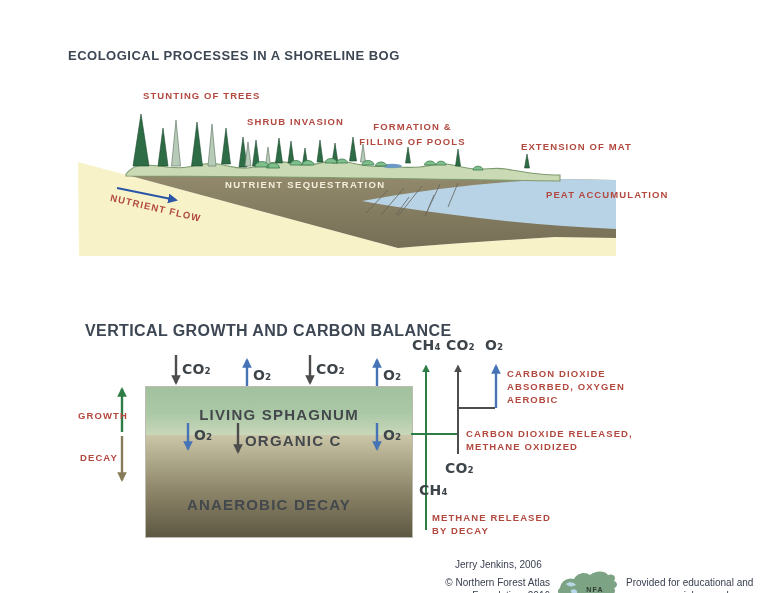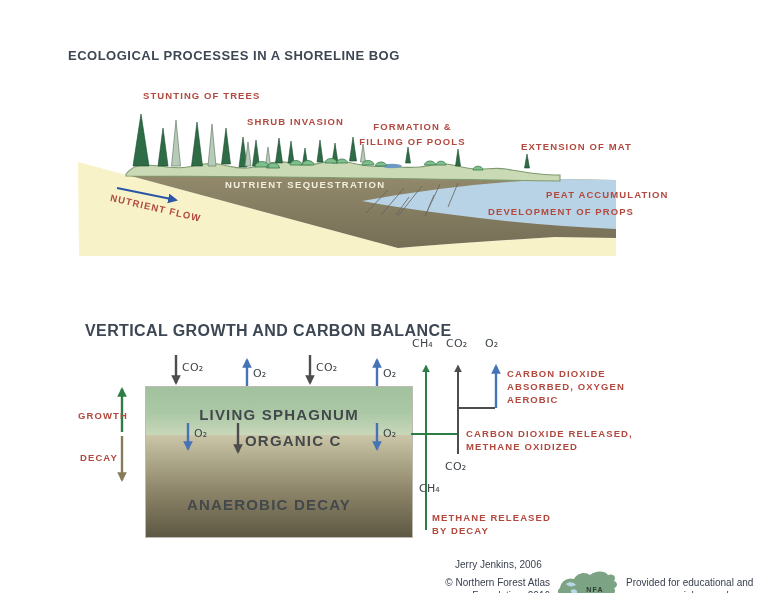--- a/index.html
+++ b/index.html
@@ -7,21 +7,21 @@
         font-family:"Liberation Sans",sans-serif;margin-top:32px;}
   .abs{position:absolute;}
   .title{font-size:13px;font-weight:bold;letter-spacing:.5px;color:#3d4754;}
   .h2{font-size:16px;font-weight:bold;letter-spacing:.4px;color:#3d4754;}
   .red{color:#b2483e;font-weight:bold;font-size:9.5px;letter-spacing:1.1px;
        line-height:13px;white-space:pre-line;}
   .center{text-align:center;}
   .right{text-align:right;}
   .cream{color:#f2eedb;font-weight:bold;font-size:9.5px;letter-spacing:1.3px;}
   .zone{color:#43484c;font-weight:bold;font-size:15px;letter-spacing:1.2px;white-space:pre-line;}
-  .gas{color:#3e454a;font-weight:normal;font-size:11px;letter-spacing:.2px;
+  .gas{color:#3e454a;font-weight:bold;font-size:14px;letter-spacing:.2px;
        font-family:"DejaVu Sans",sans-serif;}
   .cred{color:#3a4150;font-size:10px;line-height:13px;white-space:pre-line;}
   .rot{transform:rotate(13deg);transform-origin:left top;}
   .cbox{left:146px;top:355px;width:266px;height:150px;outline:1px solid #bcbcb2;}
   .cbox .green{height:48px;background:linear-gradient(180deg,#a2c19e 0%,#abc8a6 55%,#c9d8ba 100%);}
   .cbox .soil{height:102px;background:linear-gradient(180deg,#cac6a7 0%,#8d8569 55%,#5d5843 100%);}
   svg text{font-family:"Liberation Sans",sans-serif;}
 </style>
 </head>
 <body>
@@ -124,21 +124,20 @@
   <div class="abs title" style="left:68px;top:16px;">ECOLOGICAL PROCESSES IN A SHORELINE BOG</div>
 
   <div class="abs red" style="left:143px;top:57px;">STUNTING OF TREES</div>
   <div class="abs red" style="left:247px;top:83px;">SHRUB INVASION</div>
   <div class="abs red center" style="left:355px;top:87px;width:115px;line-height:15px;">FORMATION &amp;
 FILLING OF POOLS</div>
   <div class="abs red" style="left:521px;top:108px;">EXTENSION OF MAT</div>
   <div class="abs cream" style="left:225px;top:147px;">NUTRIENT SEQUESTRATION</div>
   <div class="abs red rot" style="left:112px;top:159px;">NUTRIENT FLOW</div>
   <div class="abs red" style="left:546px;top:156px;">PEAT ACCUMULATION</div>
-  <div class="abs red" style="left:488px;top:173px;">DEVELOPMENT OF PROPS</div>
 
   <div class="abs h2" style="left:85px;top:290px;">VERTICAL GROWTH AND CARBON BALANCE</div>
 
   <div class="abs red" style="left:78px;top:377px;">GROWTH</div>
   <div class="abs red" style="left:80px;top:419px;">DECAY</div>
 
   <div class="abs gas" style="left:182px;top:329px;">CO₂</div>
   <div class="abs gas" style="left:253px;top:335px;">O₂</div>
   <div class="abs gas" style="left:316px;top:329px;">CO₂</div>
   <div class="abs gas" style="left:383px;top:335px;">O₂</div>

